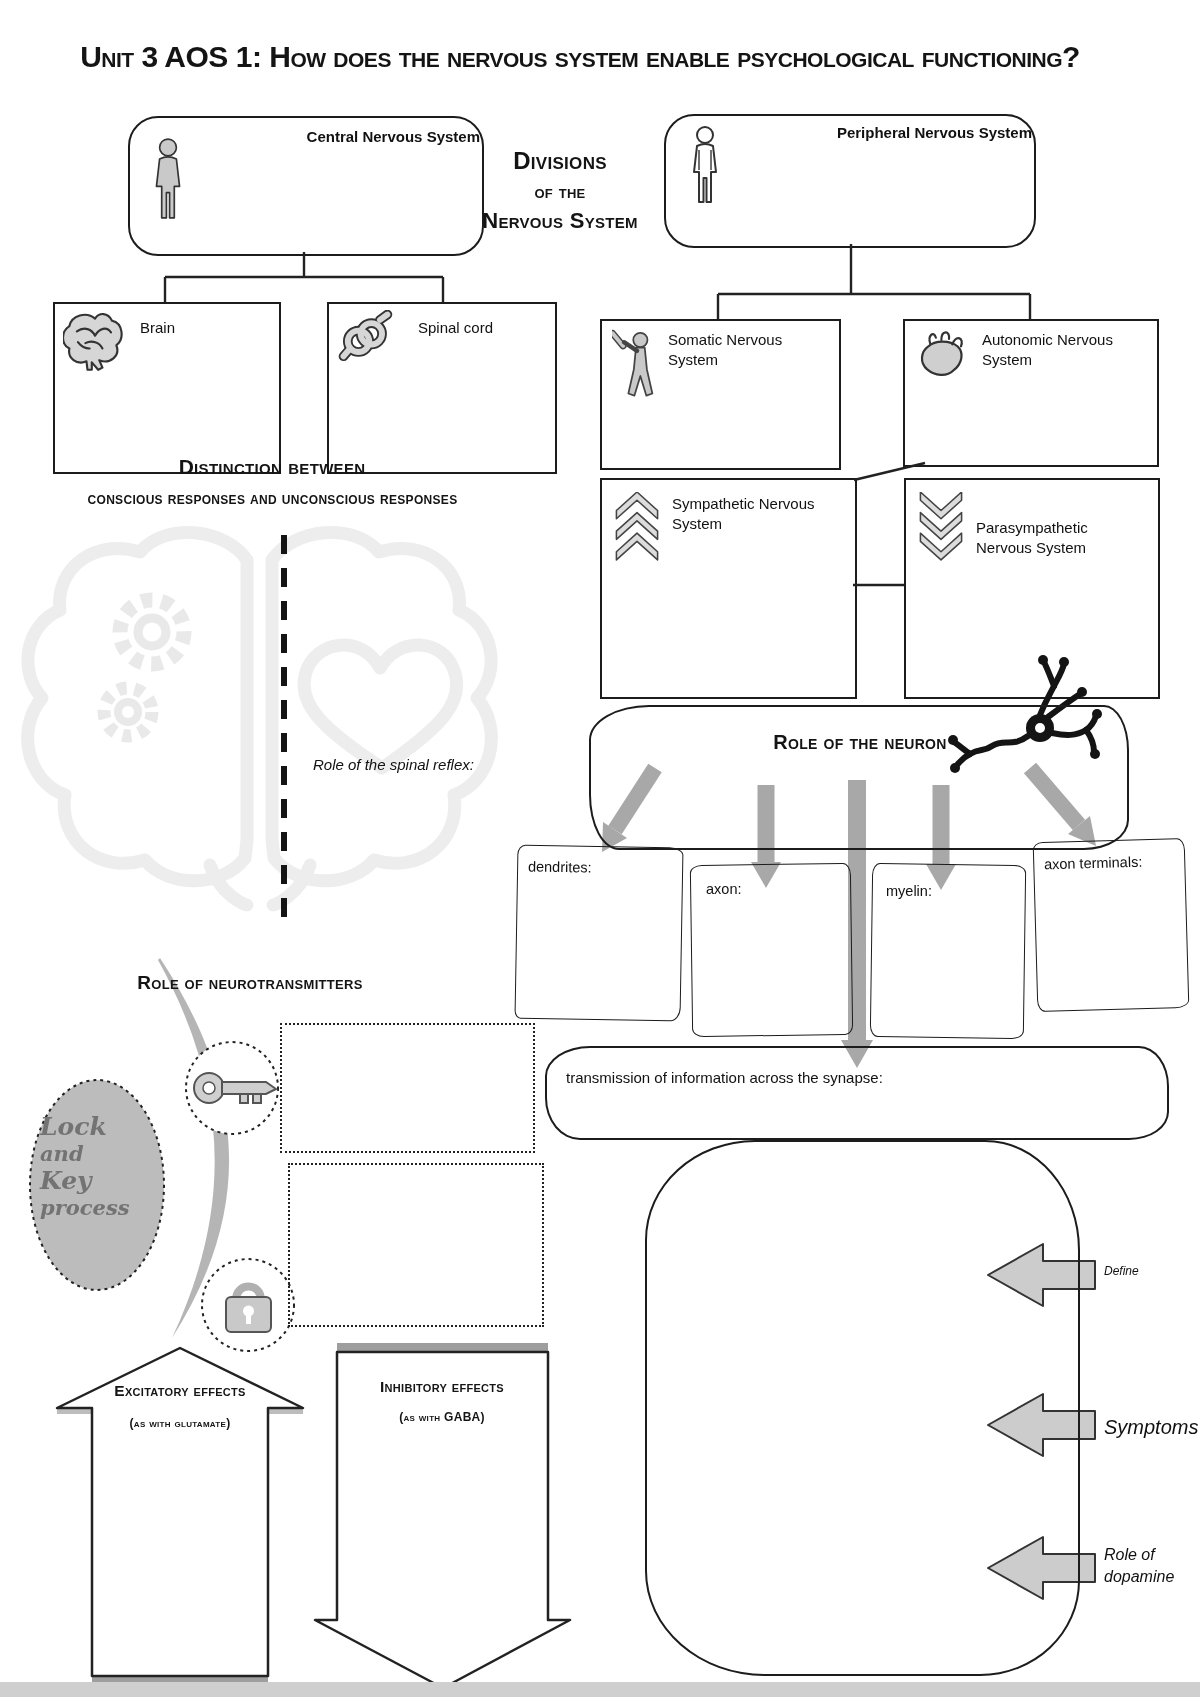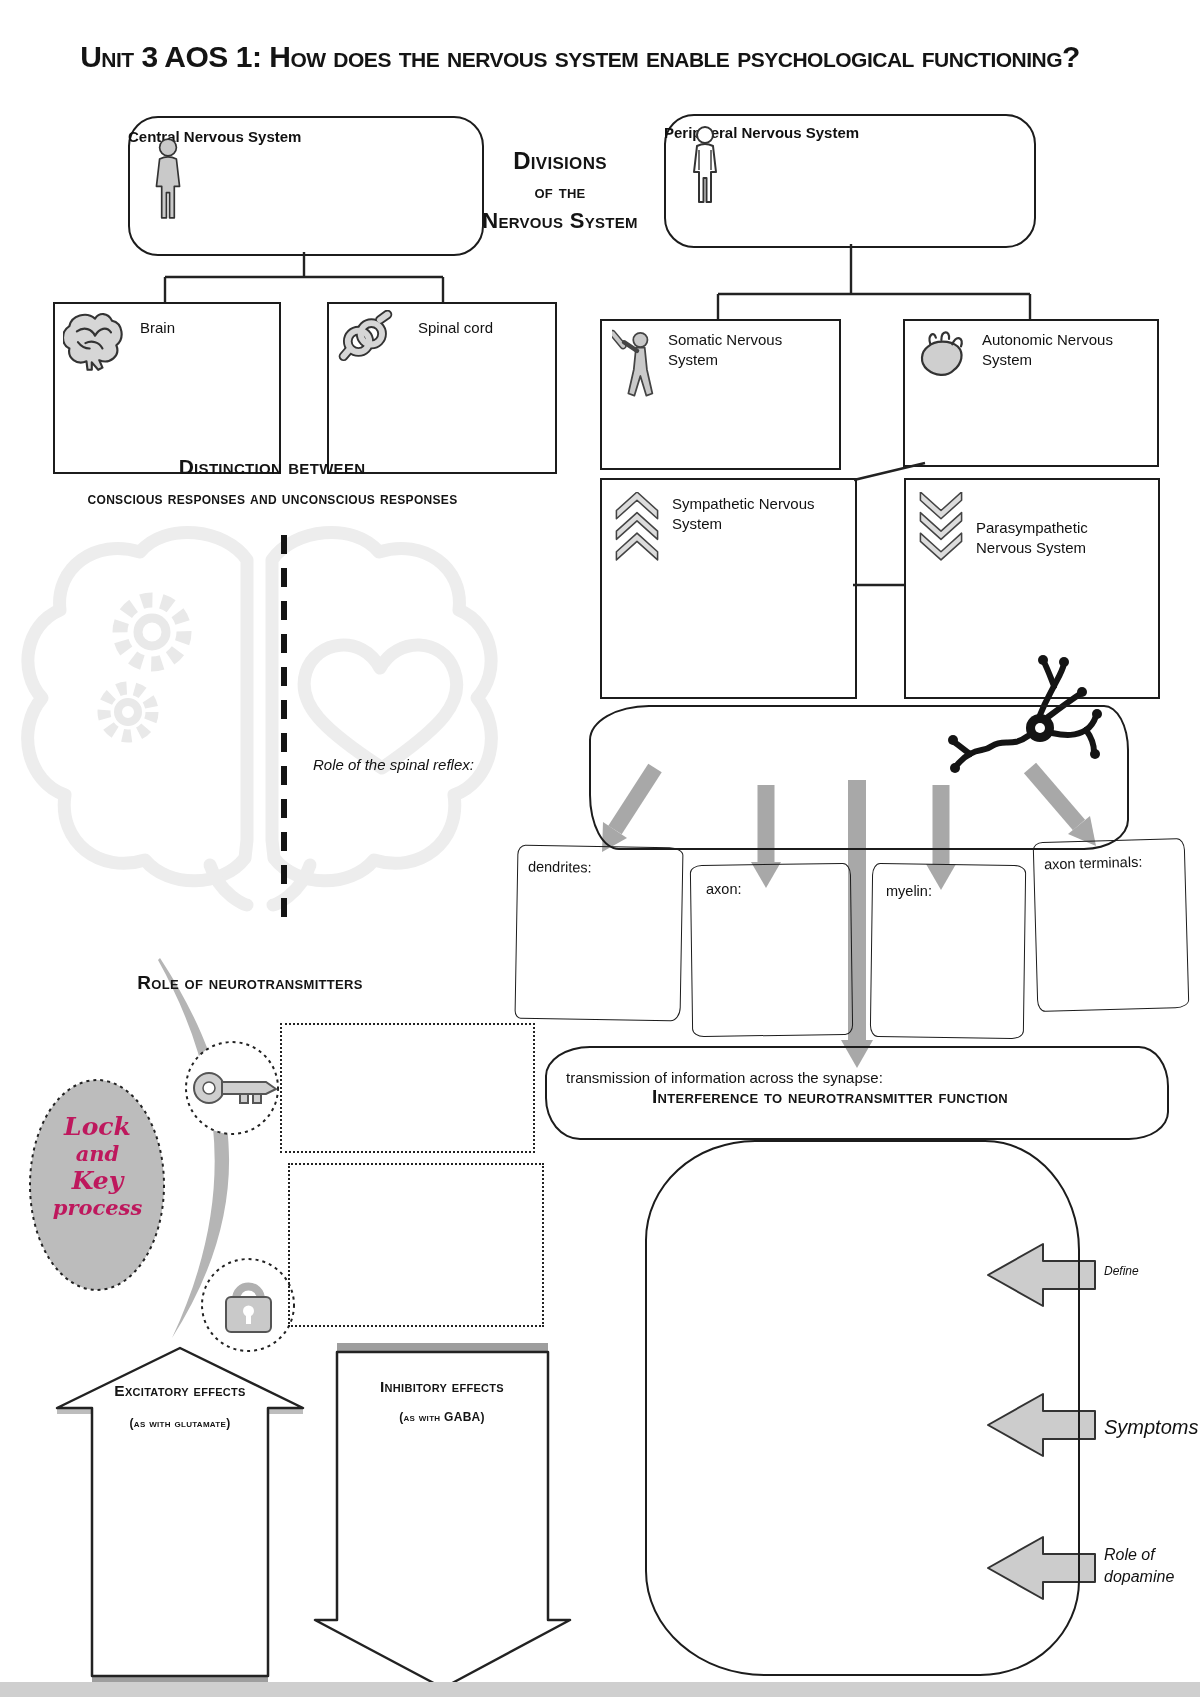--- a/index.html
+++ b/index.html
@@ -10,21 +10,21 @@
   #wm{z-index:0;}
   #overlay{z-index:2;}
   .box{position:absolute;background:#fff;border:2.2px solid #1c1c1c;z-index:1;}
   .rbox{border-radius:30px;}
   .hand{position:absolute;background:transparent;border:2px solid #1c1c1c;z-index:3;}
   .dotted{position:absolute;background:transparent;border:2px dotted #222;z-index:3;}
   .lbl{position:absolute;z-index:4;font-size:15px;line-height:1.3;}
   .b{font-weight:bold;}
   .comic{font-weight:bold;font-variant:small-caps;letter-spacing:.3px;color:#141414;z-index:4;position:absolute;text-align:center;}
   .ital{font-style:italic;}
-  .ctr{text-align:left;}
+  .ctr{text-align:right;}
   #dash-line{position:absolute;left:281px;top:535px;width:5.5px;height:392px;z-index:2;
      background:repeating-linear-gradient(180deg,#141414 0 19px,transparent 19px 33px);}
   #bottom-strip{position:absolute;left:0;top:1682px;width:1200px;height:15px;background:#cfcfcf;z-index:5;}
   .wrap{line-height:1.35;}
 </style>
 </head>
 <body>
 
 <div id="page">
 
@@ -220,38 +220,38 @@
       <polygon points="2,0 22,18 42,0 42,8 22,26 2,8"></polygon>
       <polygon points="2,20 22,38 42,20 42,28 22,46 2,28"></polygon>
       <polygon points="2,40 22,58 42,40 42,48 22,66 2,48"></polygon>
     </g>
   </svg>
 
   <div class="comic" style="left:72px;top:455px;width:400px;font-size:21px;">Distinction between</div>
   <div class="comic" style="left:50px;top:489px;width:445px;font-size:16.5px;">conscious responses and unconscious responses</div>
   <div class="lbl ital" style="left:313px;top:755px;font-size:15px;">Role of the spinal reflex:</div>
 
+  <div class="comic" style="left:640px;top:731px;width:440px;font-size:20px;">Role of the neuron</div>
   <div class="lbl" style="left:528px;top:858px;font-size:14.5px;transform:rotate(1deg);">dendrites:</div>
   <div class="lbl" style="left:706px;top:880px;font-size:14.5px;">axon:</div>
   <div class="lbl" style="left:886px;top:882px;font-size:14.5px;">myelin:</div>
   <div class="lbl" style="left:1044px;top:854px;font-size:14.5px;transform:rotate(-1.6deg);">axon terminals:</div>
   <div class="lbl" style="left:566px;top:1068px;font-size:15px;">transmission of information across the synapse:</div>
 
   <div class="comic" style="left:95px;top:972px;width:310px;font-size:19px;">Role of neurotransmitters</div>
-  <div class="abs" style="left:40px;top:1112px;width:115px;z-index:4;text-align:center;font-family:'DejaVu Serif',serif;font-style:italic;font-weight:bold;color:#be185d;">
+  <div class="abs" style="left:40px;top:1112px;width:115px;z-index:4;font-family:'DejaVu Serif',serif;font-style:italic;font-weight:bold;color:#737373;">
     <div style="font-size:25px;">Lock</div>
     <div style="font-size:21px;">and</div>
     <div style="font-size:25px;">Key</div>
     <div style="font-size:21px;">process</div>
   </div>
 
   <div class="comic" style="left:70px;top:1382px;width:220px;font-size:15.5px;">Excitatory effects</div>
   <div class="comic" style="left:70px;top:1416px;width:220px;font-size:12px;">(as with glutamate)</div>
   <div class="comic" style="left:332px;top:1378px;width:220px;font-size:15.5px;">Inhibitory effects</div>
   <div class="comic" style="left:332px;top:1410px;width:220px;font-size:12px;">(as with GABA)</div>
 
-  <div class="comic" style="left:630px;top:1086px;width:400px;font-size:19px;">Interference to neurotransmitter function</div>
   <div class="lbl ital" style="left:1104px;top:1264px;font-size:12px;">Define</div>
   <div class="lbl ital" style="left:1104px;top:1414px;font-size:20px;">Symptoms</div>
   <div class="lbl ital wrap" style="left:1104px;top:1544px;width:80px;font-size:16px;">Role of dopamine</div>
 
   <div id="bottom-strip"></div>
 </div>
 
 </body></html>

